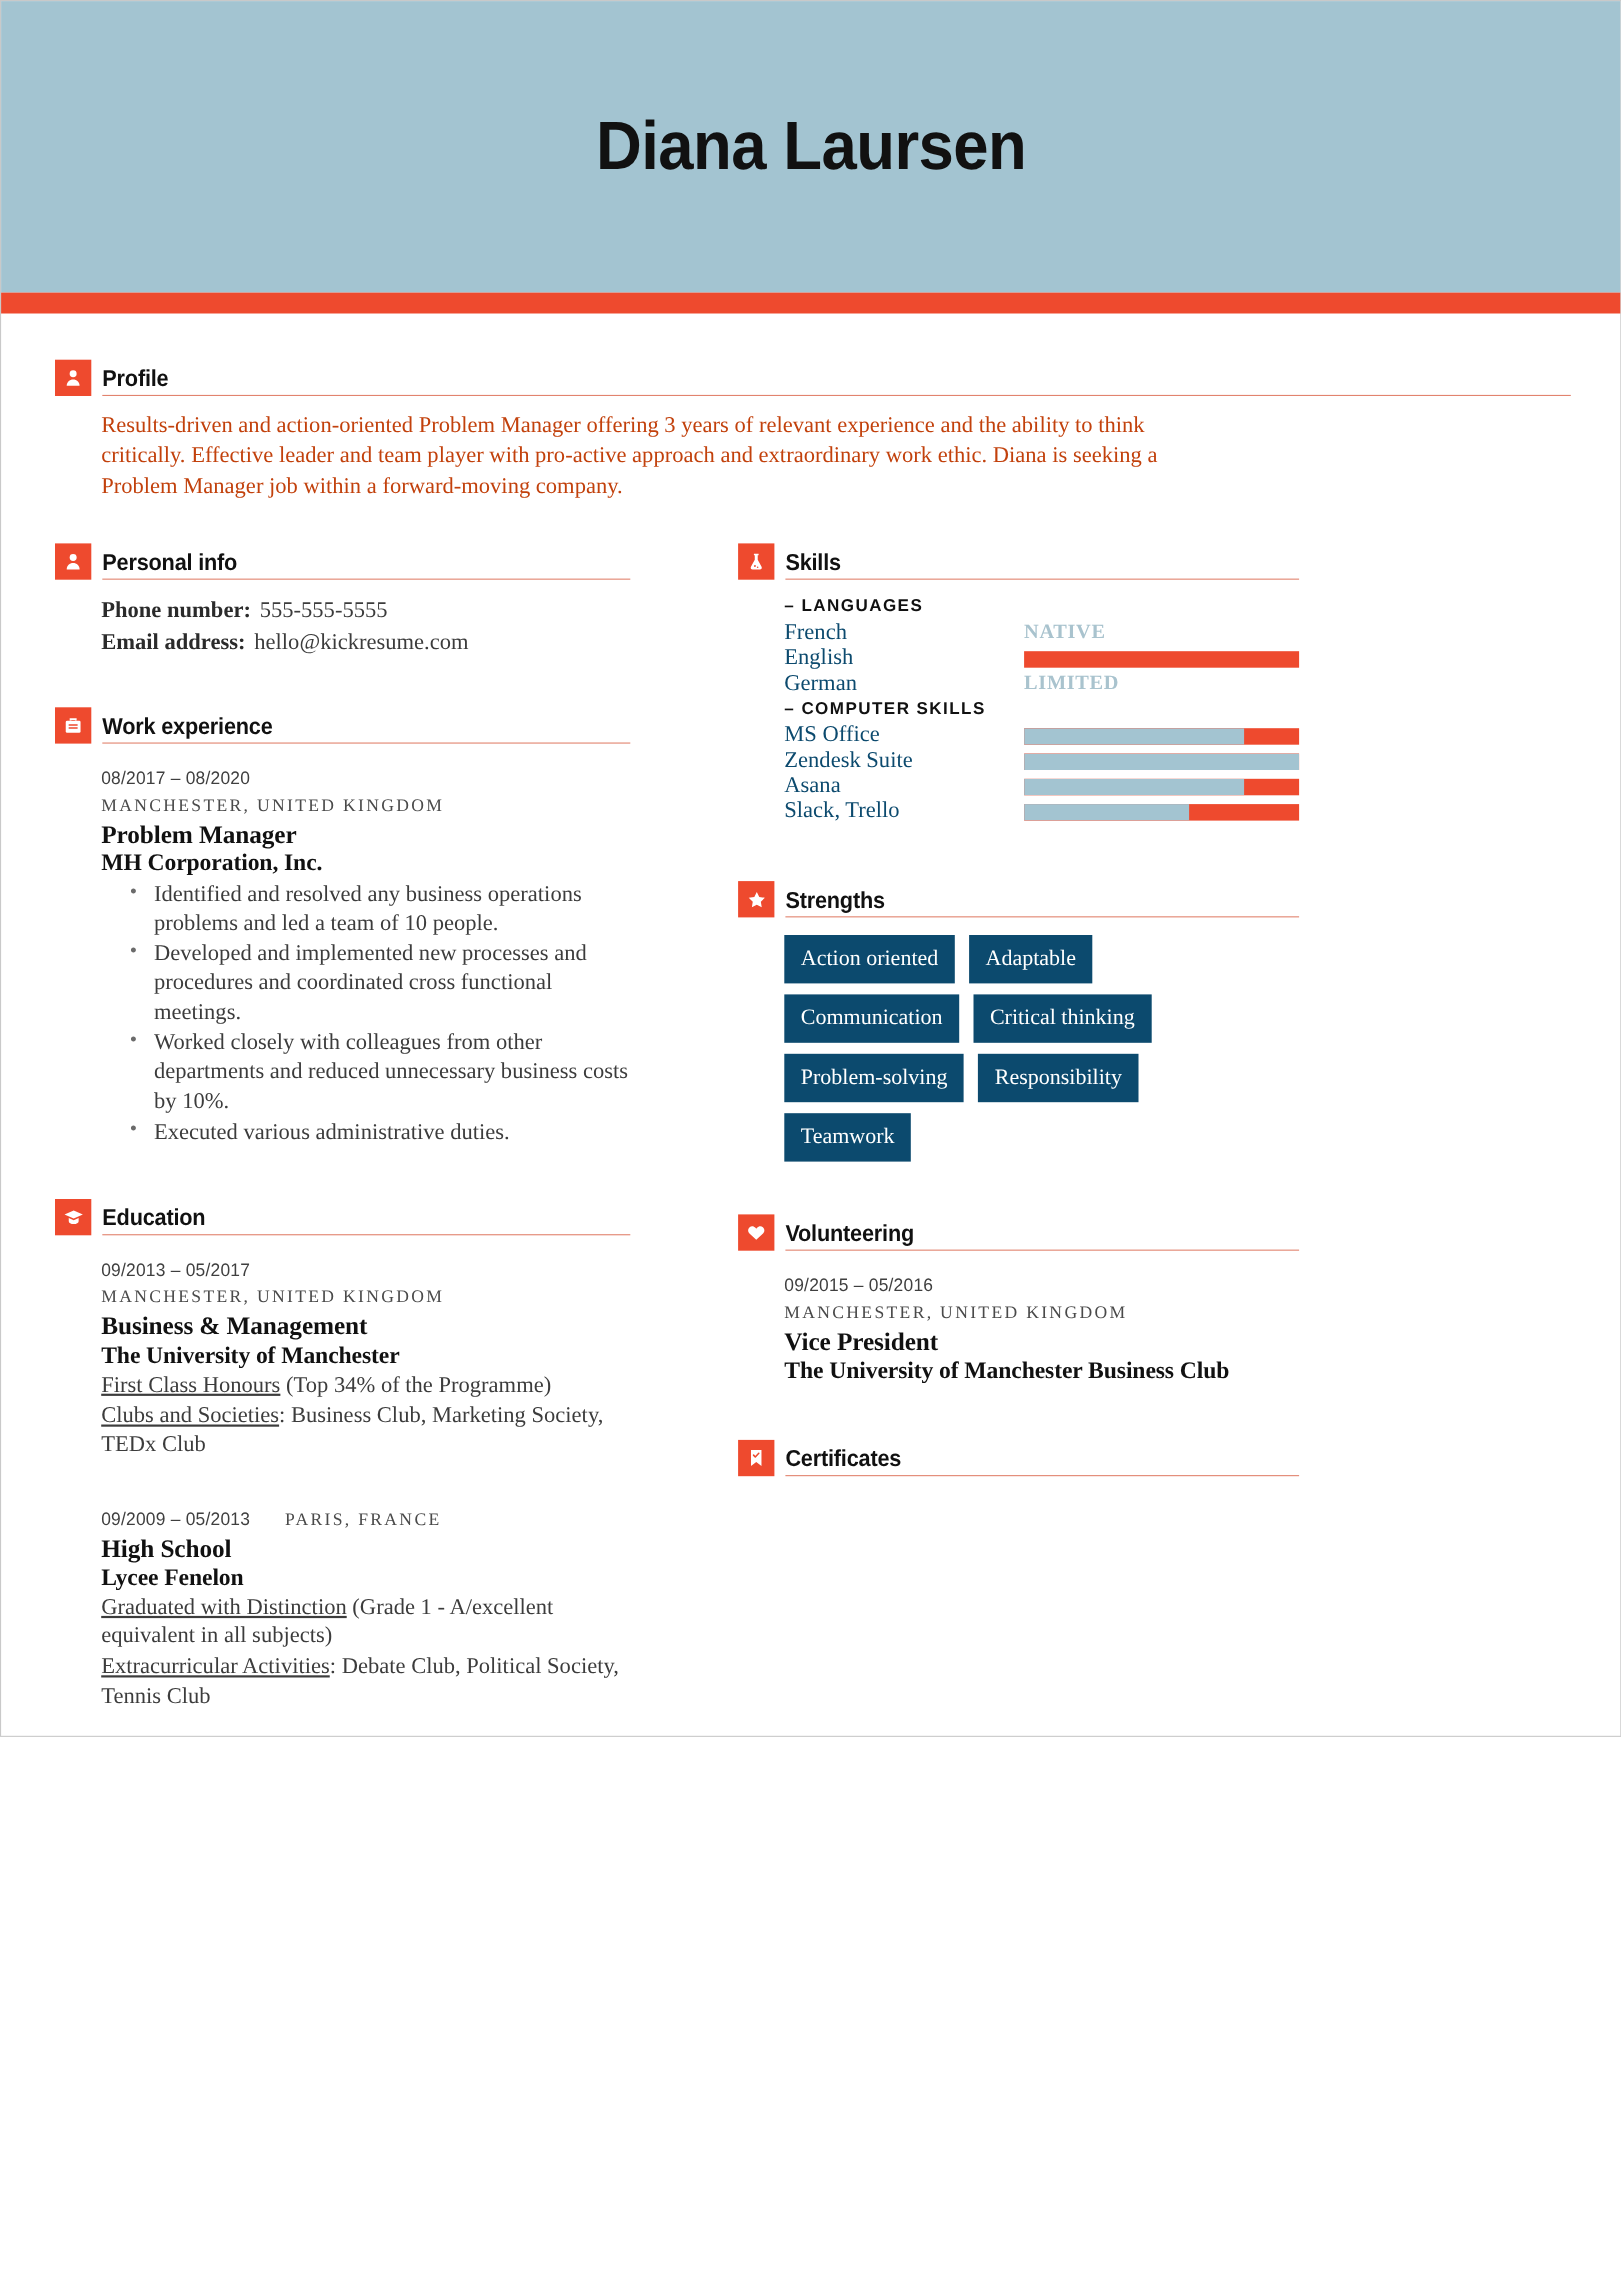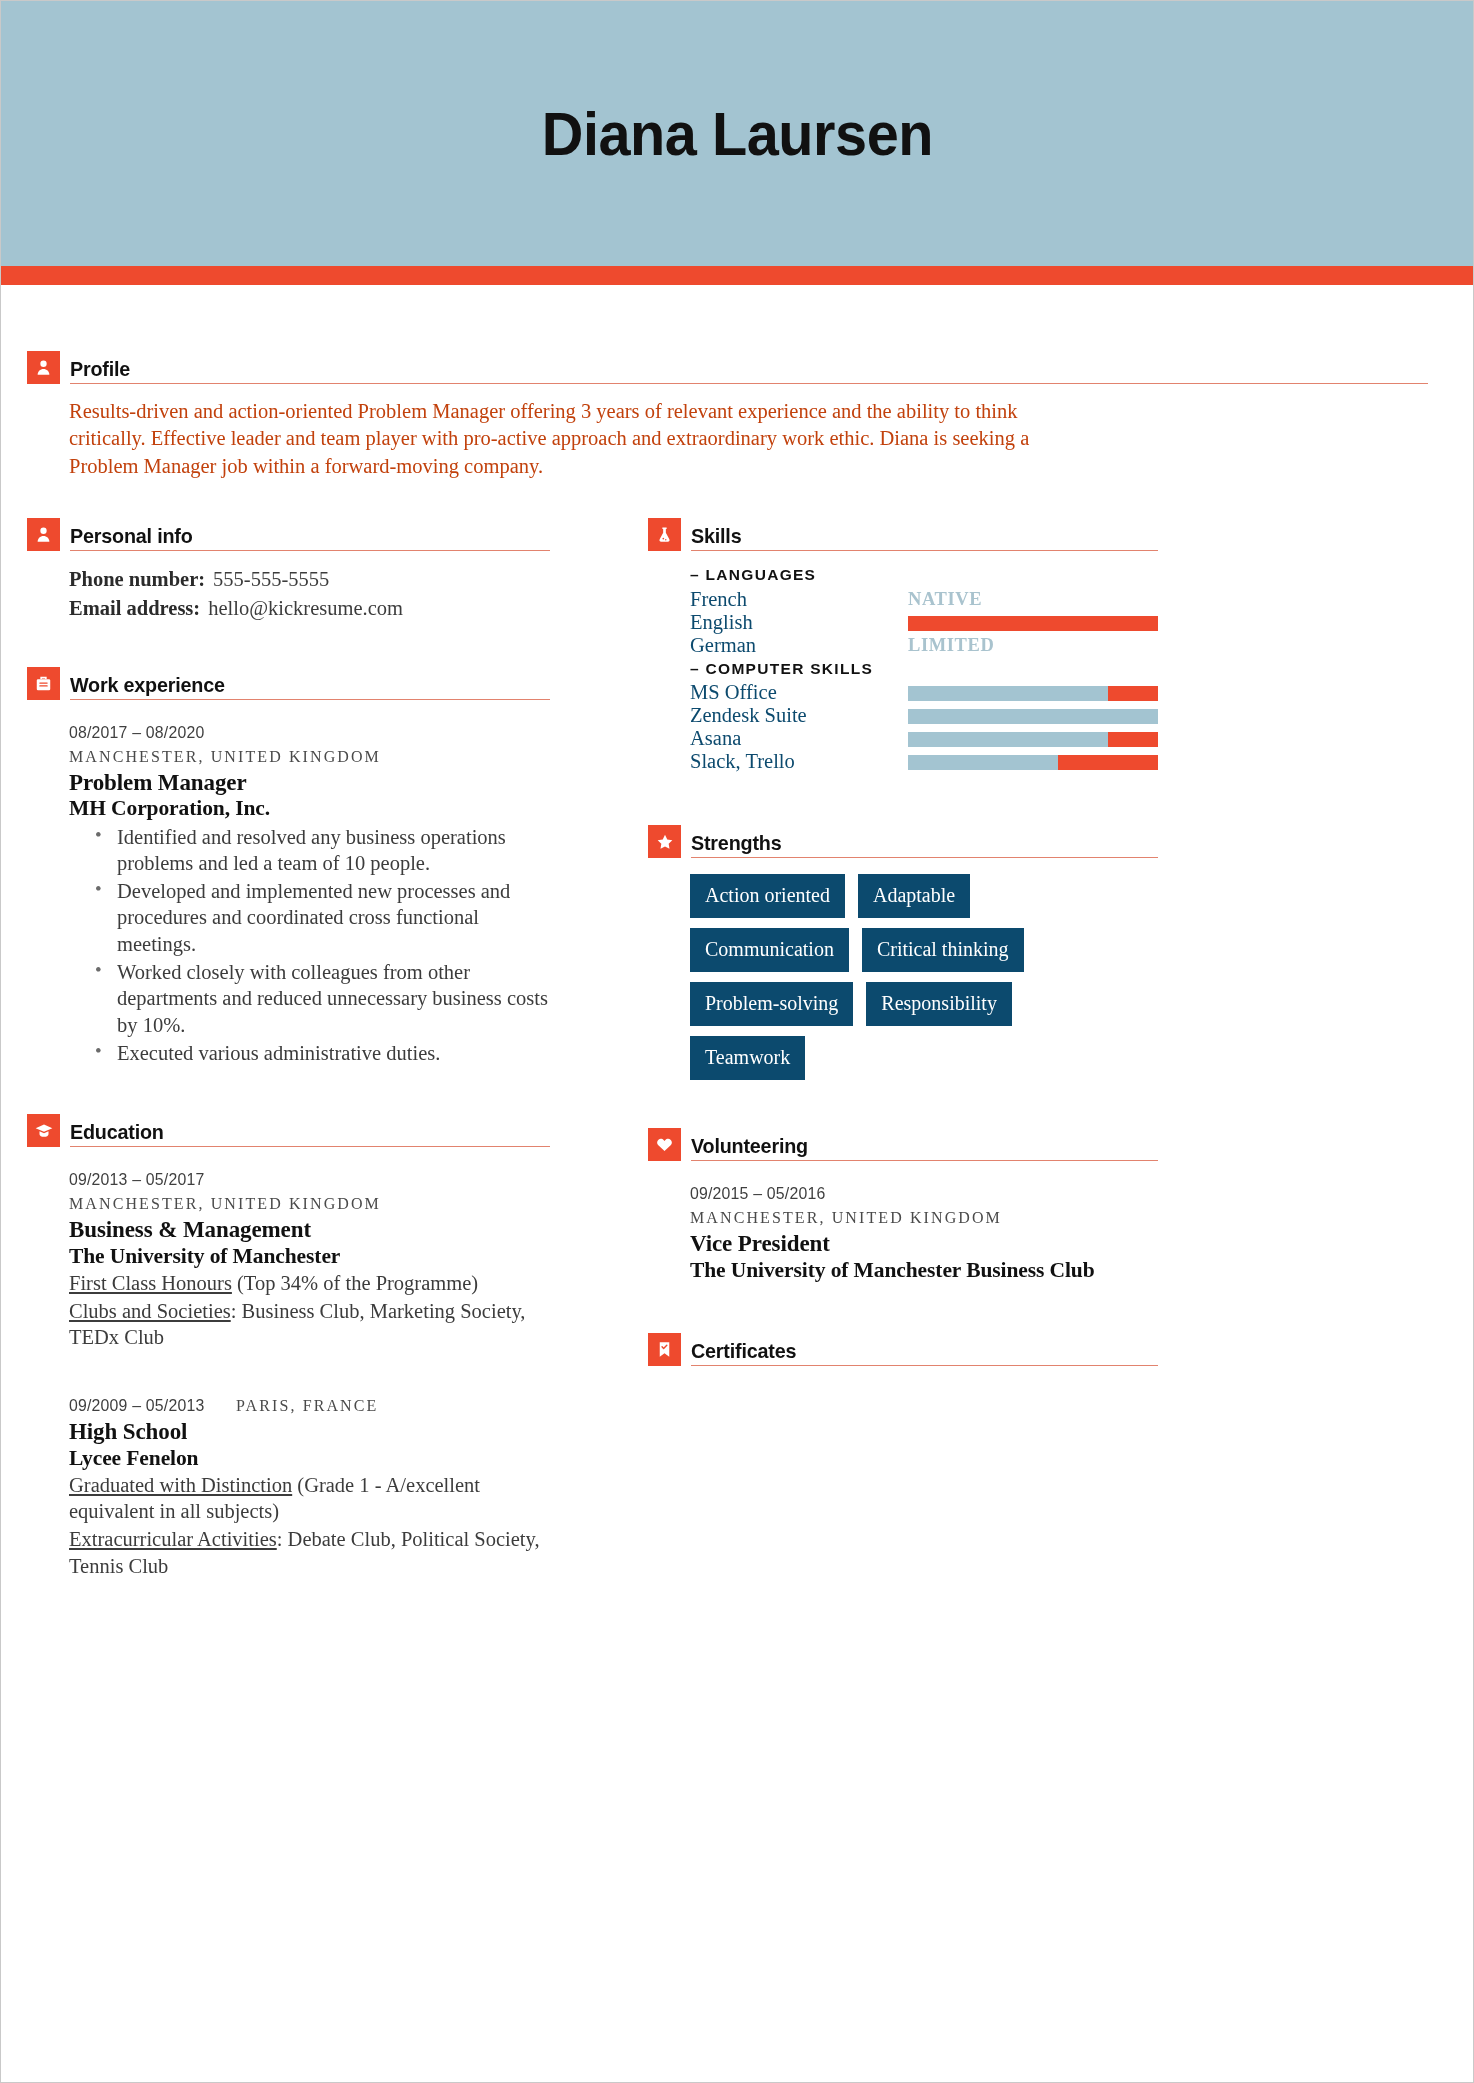--- a/index.html
+++ b/index.html
@@ -5,40 +5,40 @@
   html,body{margin:0;padding:0;background:#ffffff;}
   body{
     width:1474px;height:2083px;
     font-family:"Liberation Serif", serif;
     color:#3c3c3c;
     -webkit-font-smoothing:antialiased;
     position:relative;
     overflow:hidden;
   }
   .page{
-    position:relative;width:1474px;height:2083px;background:#fff;
+    position:relative;width:1474px;height:1579px;background:#fff;
     border:1px solid #c9c9c9;box-sizing:border-box;
   }
 
   
   .header{
     height:265px;background:#a3c4d1;
     display:flex;align-items:center;justify-content:center;
   }
   .header-name{
     font-family:"Liberation Sans", sans-serif;
     font-weight:bold;font-size:62px;color:#111;
     letter-spacing:-0.5px;
     transform:scaleX(0.93);
     transform-origin:center;
   }
   .header-rule{height:19px;background:#ee4a2e;}
 
   
-  .body-wrap{padding:42px 45px 0 26px;margin-top:24px;}
+  .body-wrap{padding:42px 45px 0 49px;}
   .full-row{width:100%;}
   .cols{display:flex;gap:0;}
   .col-left{width:523px;flex:0 0 523px;}
   .col-gap{width:44px;flex:0 0 44px;}
   .col-right{width:510px;flex:0 0 510px;}
 
   
   .sec-head{display:flex;align-items:flex-end;margin-bottom:6px;}
   .sec-icon{
     width:33px;height:33px;background:#ee4a2e;flex:0 0 33px;

